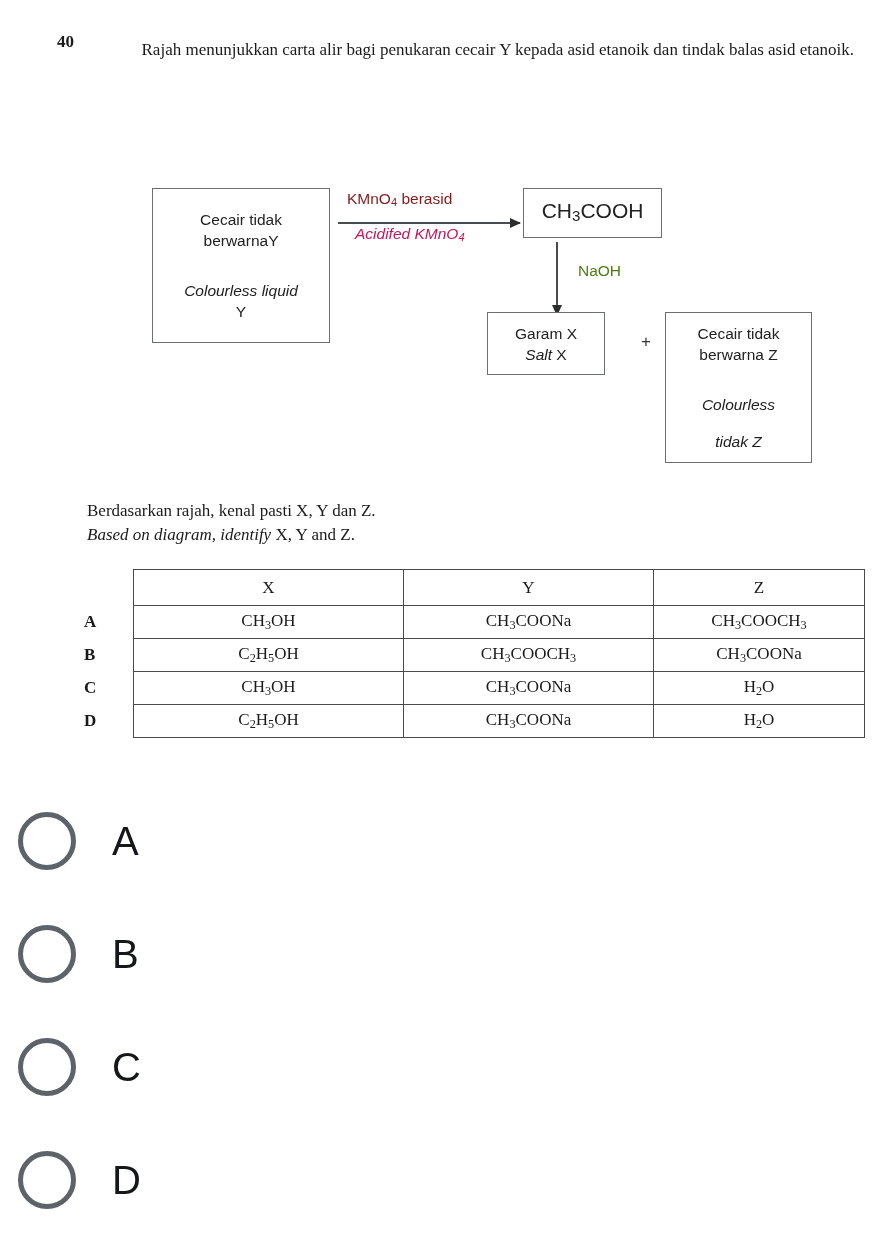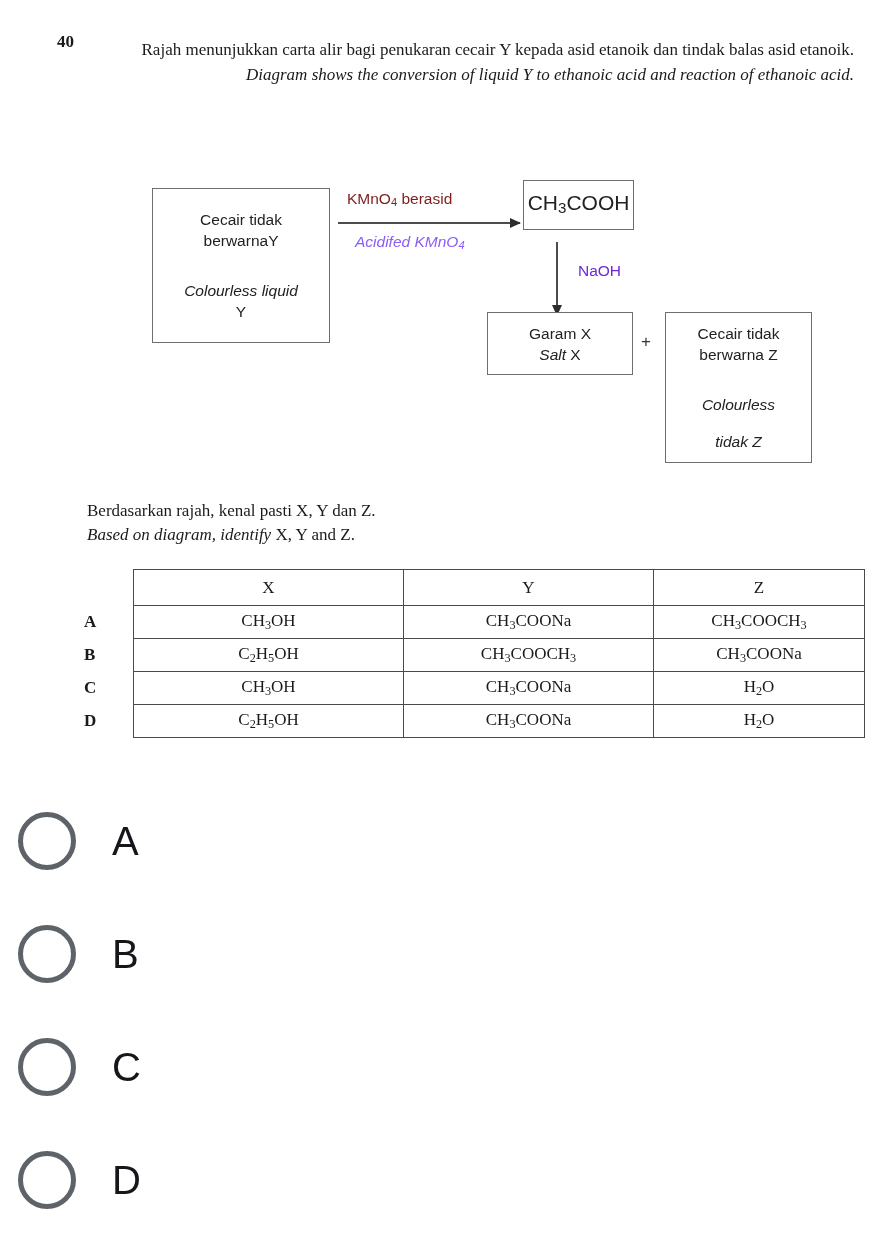--- a/index.html
+++ b/index.html
@@ -78,27 +78,27 @@
     font-size: 15.5px;
     pointer-events: auto;
   }
   .dbox .it { font-style: italic; margin-top: 16px; }
   .gap { height: 13px; }
 
   #box-liquid-y {
     left: 152px; top: 188px; width: 178px; height: 155px;
   }
   #box-ethanoic-acid {
-    left: 523px; top: 180px; width: 111px; height: 50px;
+    left: 523px; top: 188px; width: 139px; height: 50px;
     font-size: 21px;
     font-family: "Liberation Sans", sans-serif;
     align-items: center;
   }
   #box-salt-x {
-    left: 487px; top: 312px; width: 146px; height: 63px;
+    left: 487px; top: 312px; width: 118px; height: 63px;
   }
   #box-liquid-z {
     left: 665px; top: 312px; width: 147px; height: 151px;
   }
 
   .sub { font-size: 0.72em; vertical-align: -0.22em; }
 
   
   #arrow-horizontal {
     position: absolute;
@@ -119,25 +119,25 @@
     position: absolute;
     left: 347px; top: 190px;
     font-family: "Liberation Sans", sans-serif;
     font-size: 15.5px;
     color: #7f1d1d;
     white-space: nowrap;
     pointer-events: auto;
   }
   #label-reagent-bottom {
     position: absolute;
-    left: 355px; top: 233px;
+    left: 355px; top: 225px;
     font-family: "Liberation Sans", sans-serif;
     font-size: 15.5px;
     font-style: italic;
-    color: #8b5cf6;
+    color: #be185d;
     white-space: nowrap;
     pointer-events: auto;
   }
   #arrow-vertical {
     position: absolute;
     left: 556px; top: 242px;
     width: 2px; height: 64px;
     background: #4a4d50;
     pointer-events: auto;
   }
@@ -147,21 +147,21 @@
     left: -4.5px; bottom: -10px;
     border-top: 11px solid #2b2d2f;
     border-left: 5.5px solid transparent;
     border-right: 5.5px solid transparent;
   }
   #label-naoh {
     position: absolute;
     left: 578px; top: 262px;
     font-family: "Liberation Sans", sans-serif;
     font-size: 15.5px;
-    color: #6d28d9;
+    color: #4d7c0f;
     white-space: nowrap;
     pointer-events: auto;
   }
   #plus-sign {
     position: absolute;
     left: 641px; top: 332px;
     font-family: "Liberation Sans", sans-serif;
     font-size: 17px;
     color: #333;
     pointer-events: auto;
@@ -246,21 +246,20 @@
   }
 </style>
 </head>
 <body>
 
 <div id="question-stem">
   <div class="stem-row">
     <div class="q-number">40</div>
     <div class="q-body">
       <span class="q-malay">Rajah menunjukkan carta alir bagi penukaran cecair Y kepada asid etanoik dan tindak balas asid etanoik.</span>
-      <span class="q-english">Diagram shows the conversion of liquid Y to ethanoic acid and reaction of ethanoic acid.</span>
     </div>
   </div>
 </div>
 
 <div id="flow-diagram">
 
   <div class="dbox" id="box-liquid-y">
     <div>Cecair tidak</div>
     <div>berwarnaY</div>
     <div class="gap"></div>

